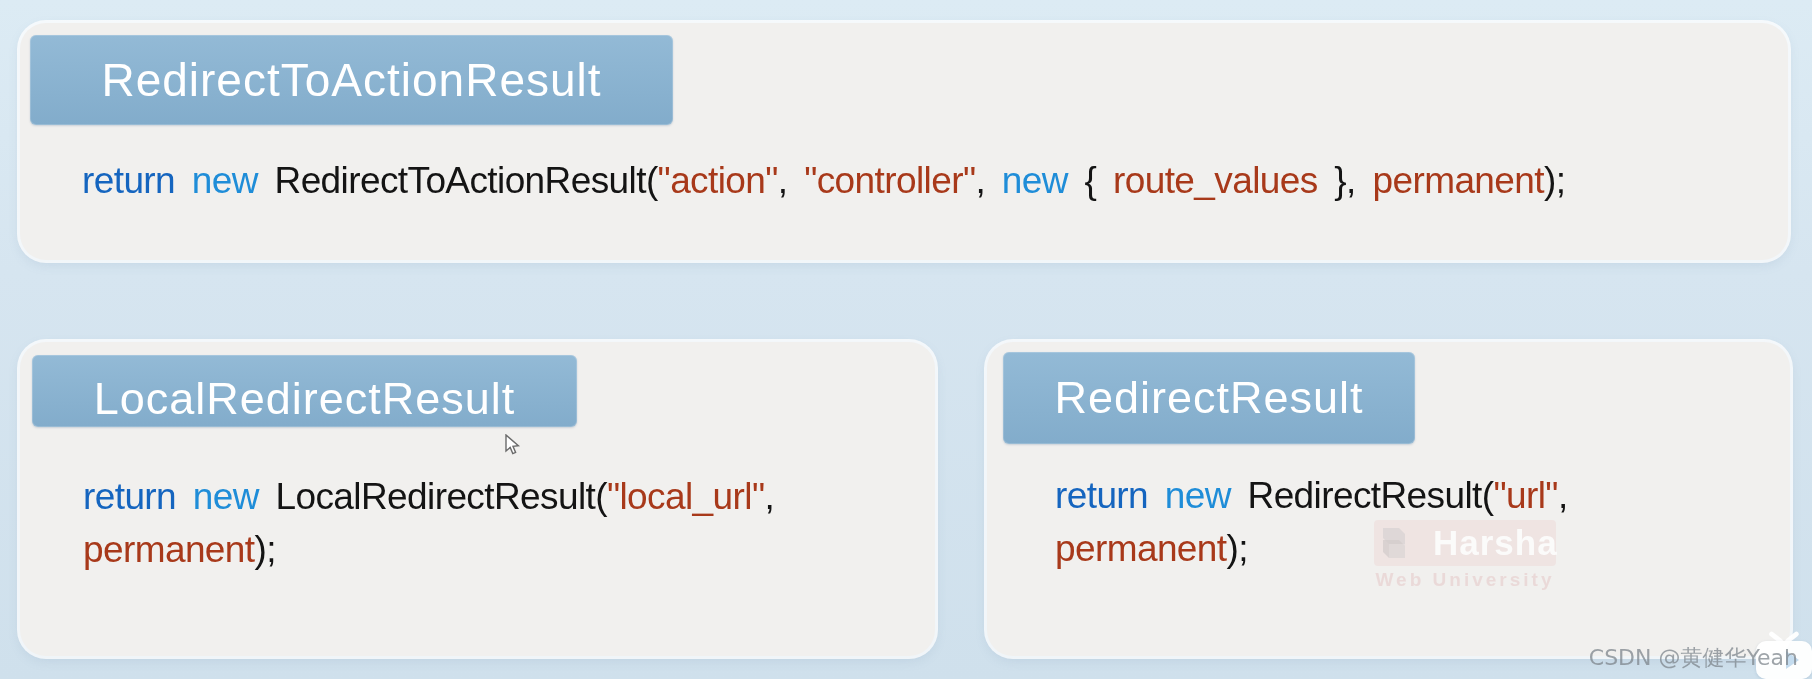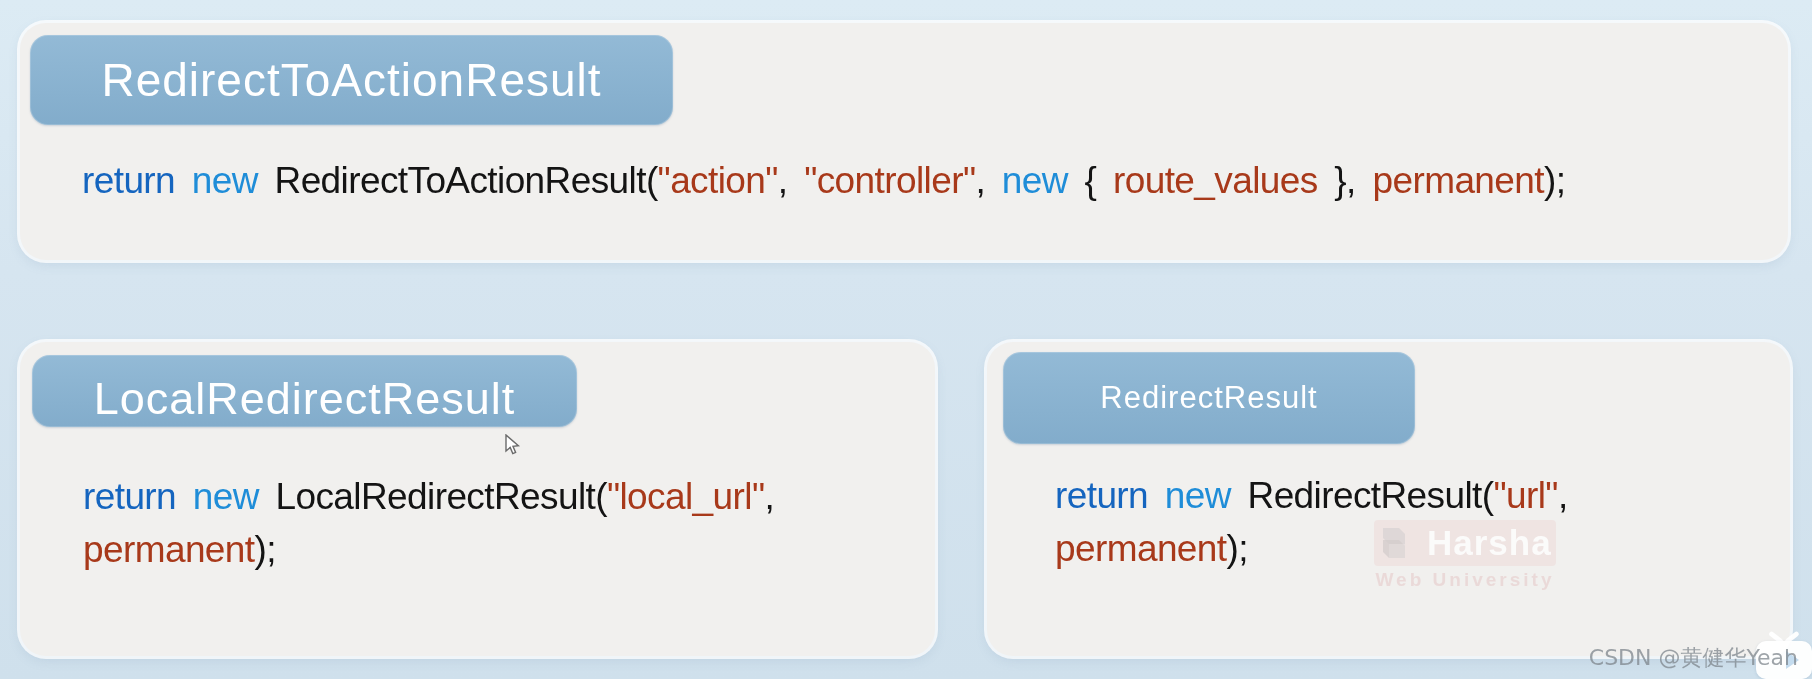--- a/index.html
+++ b/index.html
@@ -13,30 +13,30 @@
     background:var(--card_bg);
     border-radius:26px;
     box-shadow:0 0 0 3px rgba(255,255,255,0.75), 0 4px 12px rgba(110,140,170,0.18);
   }
   .card1{left:20px;top:23px;width:1768px;height:237px;}
   .card2{left:20px;top:342px;width:915px;height:314px;}
   .card3{left:987px;top:342px;width:803px;height:314px;}
   .badge{
     position:absolute;
     background:linear-gradient(180deg,var(--badge_bg_light),var(--badge_bg));
-    border-radius:18px;
+    border-radius:6px;
     color:var(--badge_text);
     text-align:center;
     letter-spacing:1px;
     box-shadow:0 1px 2px rgba(90,120,150,0.25), inset 0 0 0 1px rgba(255,255,255,0.18);
     white-space:nowrap;
   }
   .badge1{left:10px;top:12px;width:643px;height:90px;line-height:90px;font-size:46px;}
   .badge2{left:12px;top:13px;width:545px;height:72px;line-height:88px;font-size:45px;}
-  .badge3{left:16px;top:10px;width:412px;height:92px;line-height:92px;font-size:31px;}
+  .badge3{left:16px;top:10px;width:412px;height:92px;line-height:92px;font-size:45px;}
   .code{
     position:absolute;
     font-weight:normal;
     font-size:37px;
     line-height:53px;
     letter-spacing:-0.6px;
     word-spacing:7px;
     white-space:nowrap;
     color:var(--plain);
   }
@@ -49,21 +49,21 @@
   .tok-str{color:var(--string);}
   
   .harsha{position:absolute;left:1374px;top:520px;width:182px;opacity:0.8;}
   .harsha-band{
     display:flex;align-items:center;height:46px;
     background:rgba(235,207,207,0.45);border-radius:4px;
   }
   .harsha-logo{width:34px;height:38px;margin-left:3px;flex:0 0 auto;opacity:0.85;}
   .harsha-title{
     font-size:35px;font-weight:bold;color:rgba(255,255,255,0.95);
-    margin-left:16px;letter-spacing:1px;
+    margin-left:22px;letter-spacing:1px;
   }
   .harsha-sub{
     margin-top:3px;text-align:center;font-size:19px;font-weight:bold;
     letter-spacing:3px;color:rgba(228,195,195,0.62);white-space:nowrap;
   }
   
   .csdn{
     position:absolute;right:14px;bottom:6px;
     font-size:22px;color:rgba(125,133,140,0.75);
     font-family:"DejaVu Sans",sans-serif;white-space:nowrap;text-align:center;

